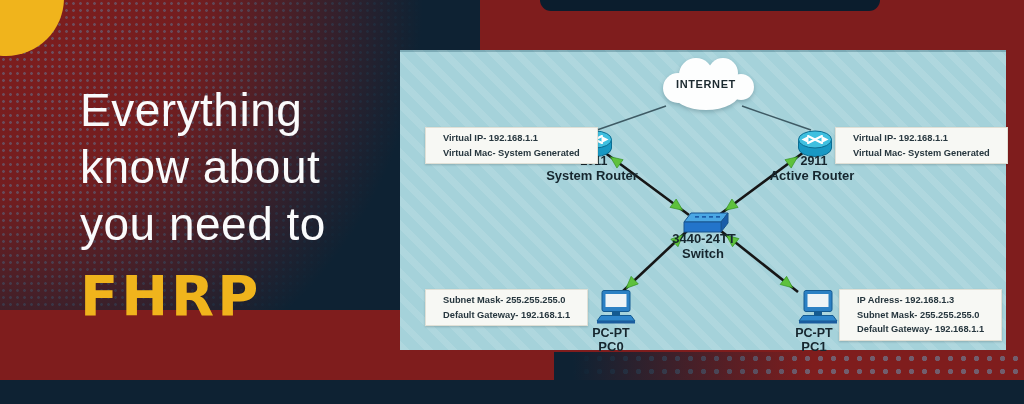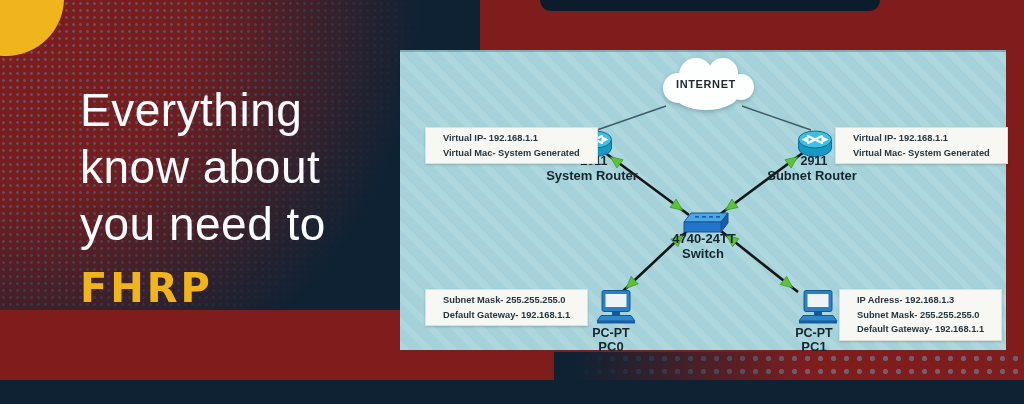--- a/index.html
+++ b/index.html
@@ -43,21 +43,21 @@
     background:#f0b41c;border-radius:14px 0 0 0;
   }
   
   .headline{position:absolute;left:80px;top:82px;width:340px;}
   .headline .hl-line{
     color:#fafbfc;font-size:46px;line-height:57px;font-weight:500;
     letter-spacing:.5px;white-space:nowrap;
   }
   .headline .hl-highlight{
     font-family:"DejaVu Sans",sans-serif;font-weight:700;color:#f0b41c;
-    font-size:40px;line-height:66px;letter-spacing:3px;margin-top:2px;white-space:nowrap;
+    font-size:56px;line-height:66px;letter-spacing:3px;margin-top:10px;white-space:nowrap;
   }
   
   .panel{
     position:absolute;left:400px;top:50px;width:606px;height:300px;
     background-color:#a5d2da;
     background-image:repeating-linear-gradient(45deg,rgba(255,255,255,.11) 0 7px,rgba(255,255,255,0) 7px 17px);
     box-shadow:inset 0 2px 0 rgba(30,80,95,.30);
   }
   .links{position:absolute;left:0;top:0;}
   .links line.thin{stroke:#3e5a64;stroke-width:1.4;}
@@ -157,38 +157,38 @@
       <g stroke="#ffffff" stroke-width="2.1" stroke-linecap="round">
         <path d="M11 8 L25 15"></path>
           <path d="M11 15 L25 8"></path>
       </g>
       <g fill="#ffffff">
         <path d="M4.5 11.5 L11.5 8 L11.5 15 Z"></path>
         <path d="M31.5 11.5 L24.5 8 L24.5 15 Z"></path>
       </g>
     </svg>
     <div class="dev-label dev-model" style="left:414px;top:104px">2911</div>
-    <div class="dev-label dev-name" style="left:412px;top:119px">Subnet Router</div>
+    <div class="dev-label dev-name" style="left:412px;top:119px">Active Router</div>
     <div class="info-box" style="left:435px;top:77px">
       <div>Virtual IP- 192.168.1.1</div>
       <div>Virtual Mac- System Generated</div>
     </div>
 
     <svg class="dev-icon" style="left:280px;top:161px" width="52" height="24" viewBox="0 0 52 24">
       <path d="M11 2 L48 2 L41 11 L4 11 Z" fill="#4aa7e4" stroke="#19558f" stroke-width="1"></path>
       <path d="M41 11 L48 2 L48 12 L41 21 Z" fill="#1a5da8" stroke="#19558f" stroke-width="1"></path>
       <path d="M4 11 L41 11 L41 21 L4 21 Z" fill="#2374ca" stroke="#19558f" stroke-width="1"></path>
       <g fill="#1a5da8">
         <rect x="15" y="5" width="4" height="1.7"></rect>
           <rect x="22" y="5" width="4" height="1.7"></rect>
         <rect x="29" y="5" width="4" height="1.7"></rect>
           <rect x="36" y="5" width="4" height="1.7"></rect>
       </g>
     </svg>
-    <div class="dev-label dev-name" style="left:304px;top:182px">4740-24TT</div>
+    <div class="dev-label dev-name" style="left:304px;top:182px">3440-24TT</div>
     <div class="dev-label dev-name" style="left:303px;top:197px">Switch</div>
 
     <svg class="dev-icon" style="left:195px;top:240px" width="42" height="36" viewBox="0 0 42 36">
       <rect x="7" y="0.5" width="28" height="21" rx="2" fill="#2b80c4" stroke="#145a91" stroke-width="1"></rect>
       <rect x="10.5" y="4" width="21" height="13" fill="#eef3f6"></rect>
       <rect x="17" y="21.5" width="8" height="3.5" fill="#145a91"></rect>
       <path d="M6 25.5 L36 25.5 L40 31 L2 31 Z" fill="#2e86cc" stroke="#145a91" stroke-width="1"></path>
       <path d="M2 31 L40 31 L40 33.5 L2 33.5 Z" fill="#1a5c9e"></path>
     </svg>
     <div class="dev-label dev-model" style="left:211px;top:276px">PC-PT</div>

